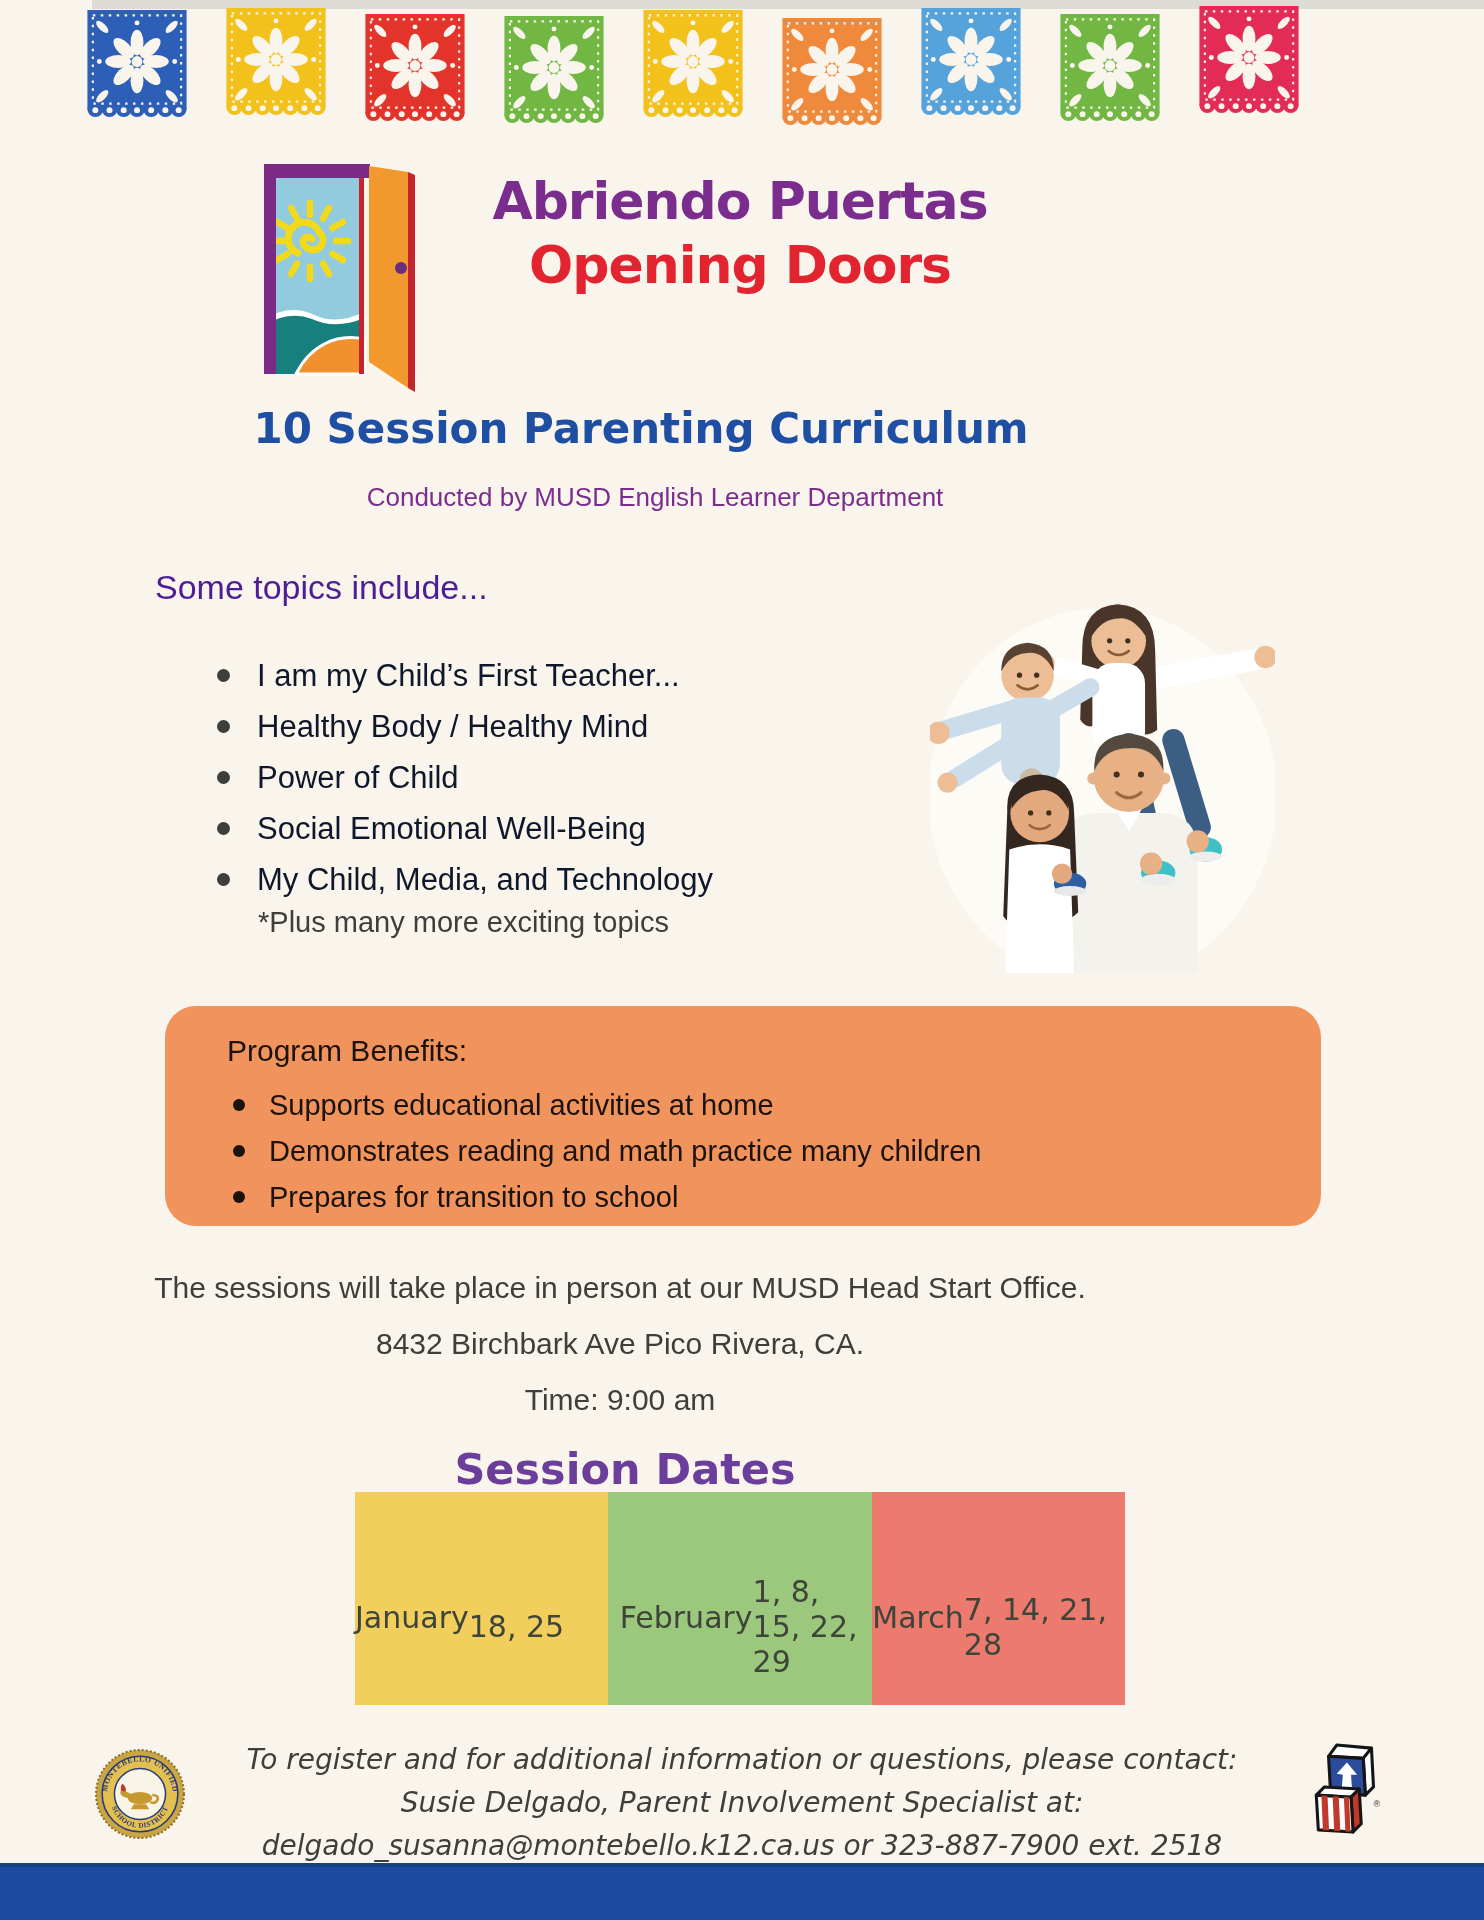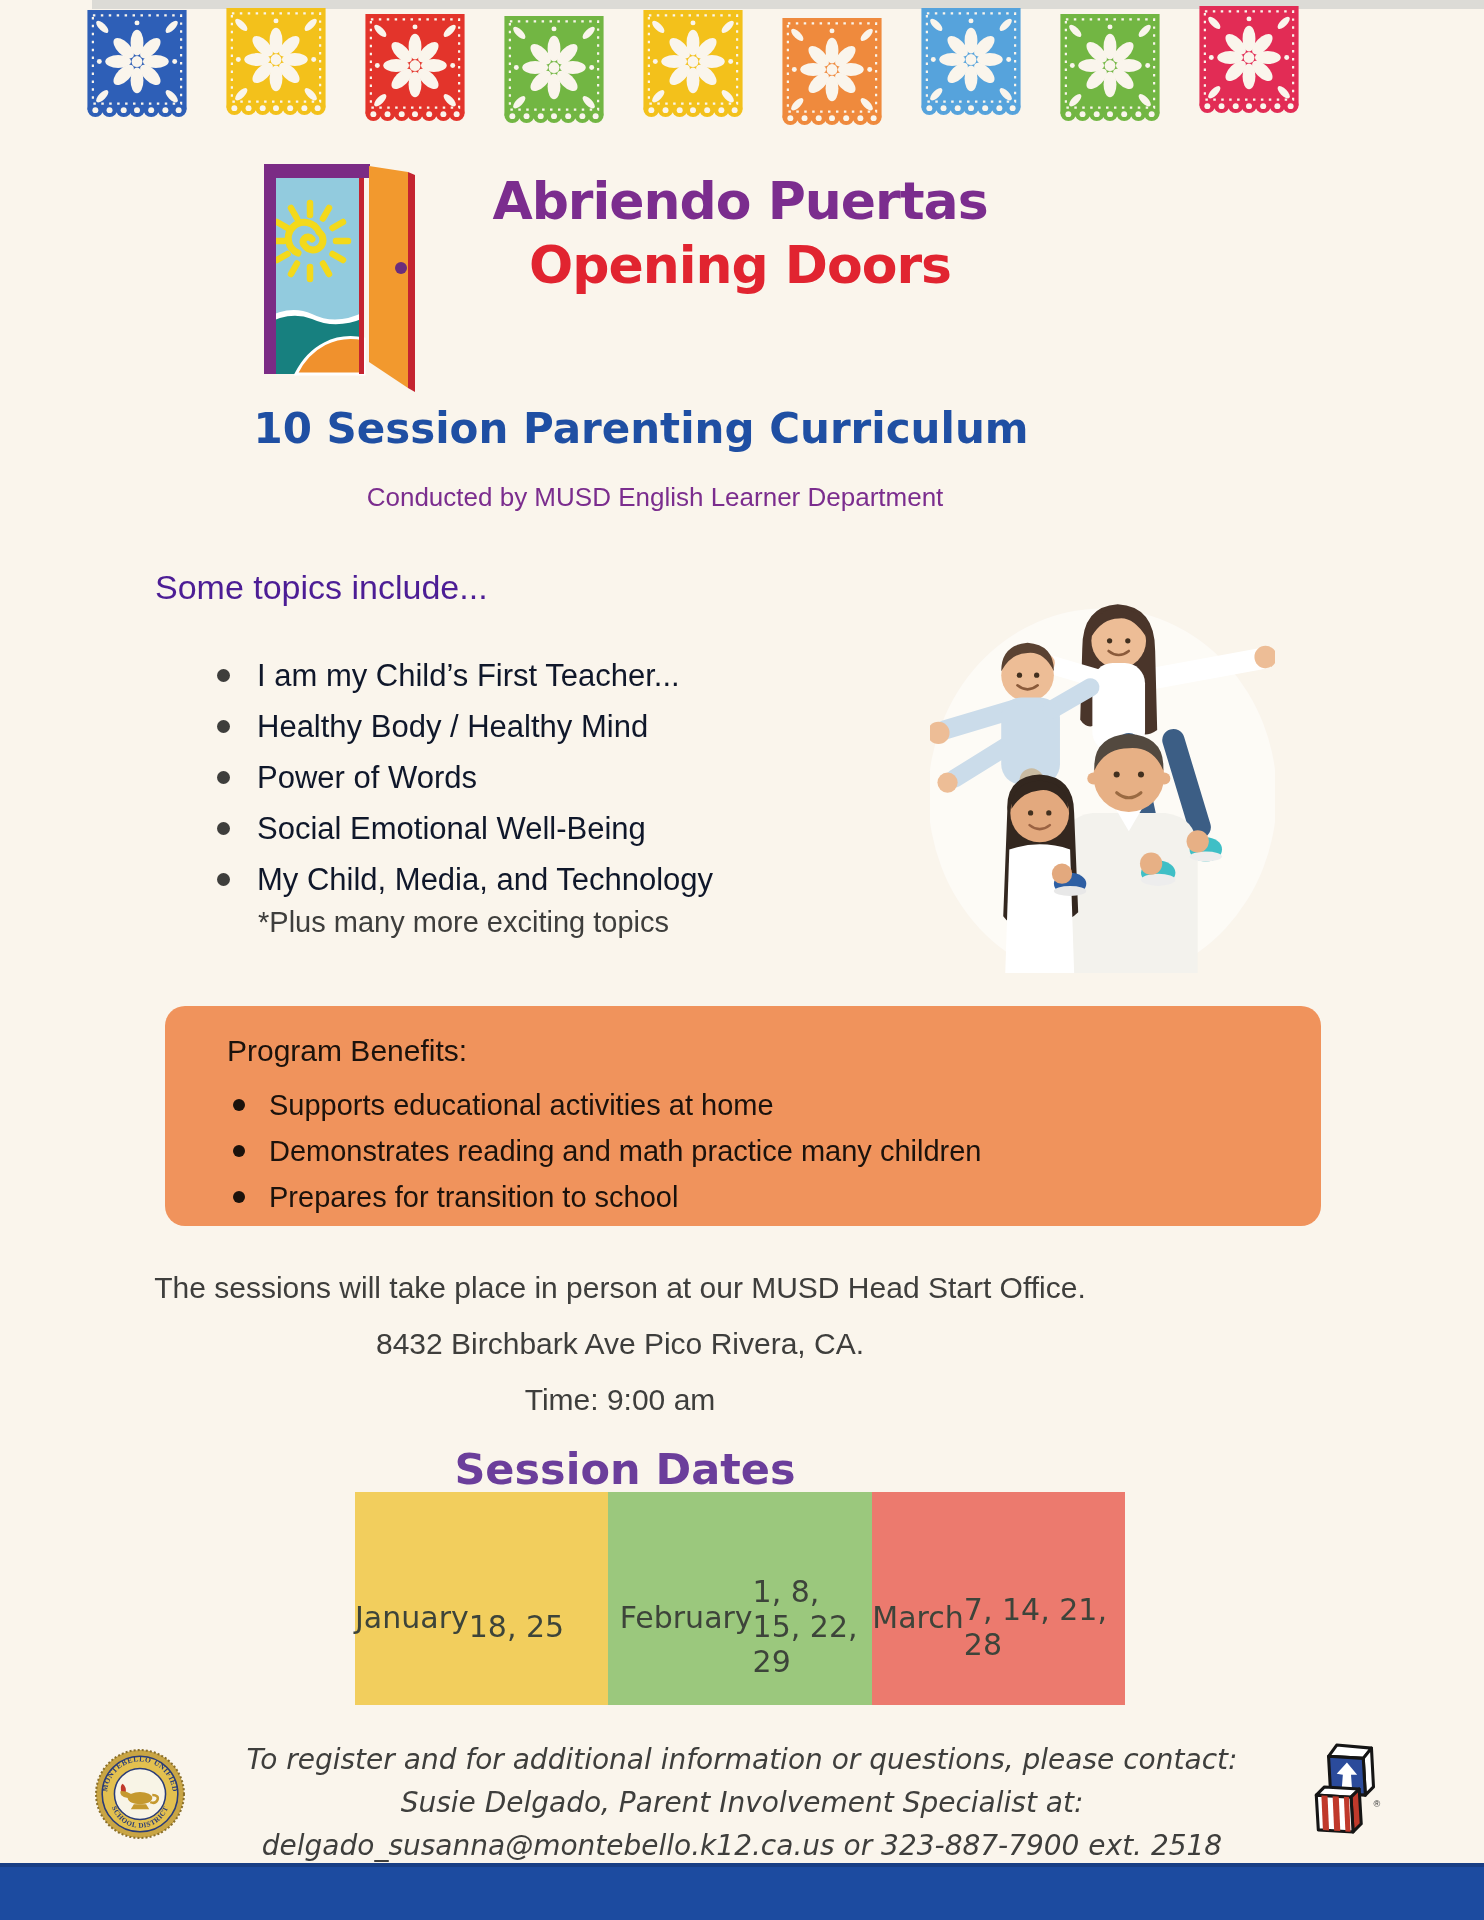--- a/index.html
+++ b/index.html
@@ -38,21 +38,21 @@
   .topics { position:absolute; left:257px; top:650px; margin:0; padding:0; list-style:none;
             font-size:31px; color:#0f172a; }
   .topics li { position:relative; line-height:51px; }
   .topics li::before { content:""; position:absolute; left:-40px; top:19px; width:13px; height:13px;
                        border-radius:50%; background:#3E3E3C; }
   .topics-note { position:absolute; left:258px; top:906px; font-size:29px; color:#3E3E3C; }
 
   .photo { position:absolute; left:930px; top:578px; width:345px; height:395px; }
 
   .benefits { position:absolute; left:165px; top:1006px; width:1156px; height:220px; background:#F0935C;
-              border-radius:20px; box-sizing:border-box; padding:28px 40px 0 58px; color:#1B120C; }
+              border-radius:31px; box-sizing:border-box; padding:28px 40px 0 58px; color:#1B120C; }
   .benefits-heading { font-size:30px; margin-left:4px; }
   .benefits ul { list-style:none; margin:14px 0 0 0; padding:0 0 0 46px; font-size:29px; }
   .benefits li { position:relative; line-height:46px; }
   .benefits li::before { content:""; position:absolute; left:-36px; top:17px; width:12px; height:12px;
                          border-radius:50%; background:#1B120C; }
 
   .location { position:absolute; left:0; top:1260px; width:1240px; text-align:center; font-size:30px;
               color:#3E3E3C; line-height:56px; }
 
   .sd-title { position:absolute; left:0; top:1444px; width:1250px; text-align:center;
@@ -183,21 +183,21 @@
     <div class="title2" style="color: rgb(225, 36, 48);">Opening Doors</div>
   </div>
 
   <div class="subtitle" style="color: rgb(31, 79, 163);">10 Session Parenting Curriculum</div>
   <div class="conducted" style="color: rgb(123, 45, 142);">Conducted by MUSD English Learner Department</div>
 
   <div class="topics-heading">Some topics include...</div>
   <ul class="topics">
     <li>I am my Child’s First Teacher...</li>
     <li>Healthy Body / Healthy Mind</li>
-    <li>Power of Words</li>
+    <li>Power of Child</li>
     <li>Social Emotional Well-Being</li>
     <li>My Child, Media, and Technology</li>
   </ul>
   <div class="topics-note">*Plus many more exciting topics</div>
 
   <svg class="photo" viewBox="0 0 340 390">
     <ellipse cx="170" cy="215" rx="172" ry="185" fill="#FFFFFF" opacity="0.55"></ellipse>
 
     <line x1="205" y1="102" x2="325" y2="80" stroke="#FFFFFF" stroke-width="21" stroke-linecap="round"></line>
     <circle cx="331" cy="78" r="11" fill="#EDBD96"></circle>

